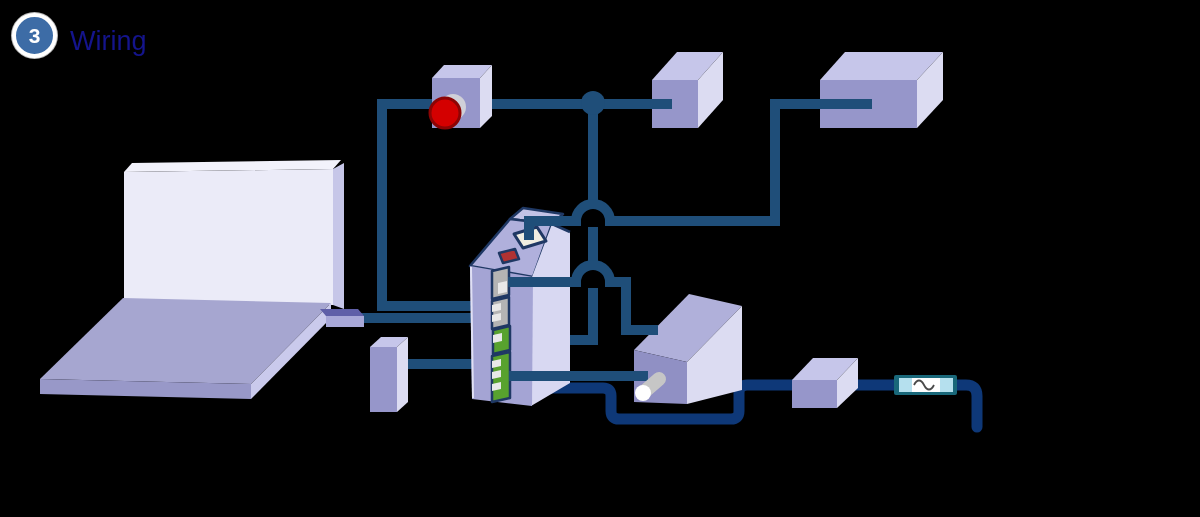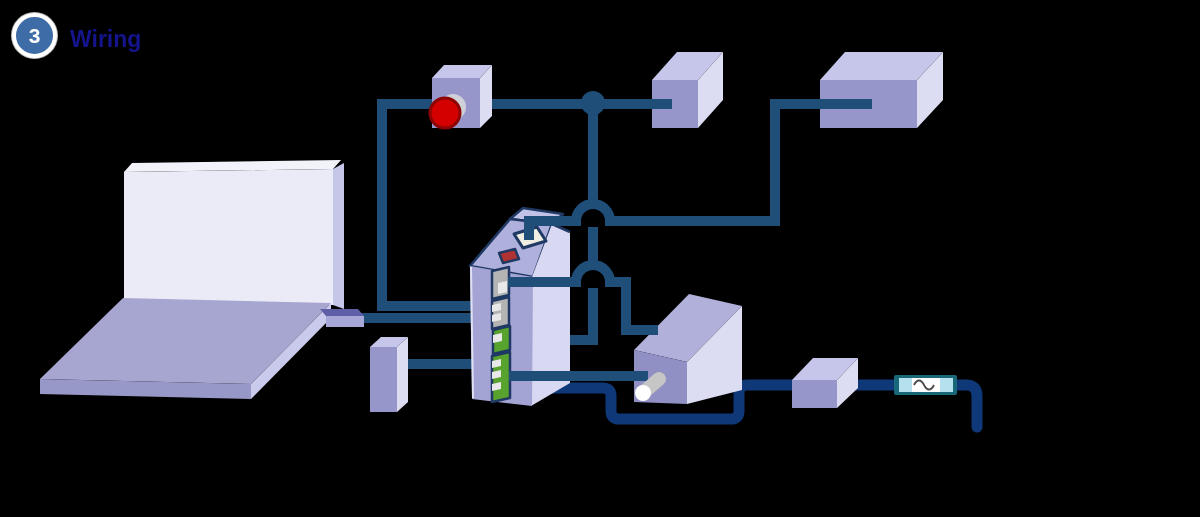--- a/index.html
+++ b/index.html
@@ -20,21 +20,21 @@
     background:var(--badge-bg);
     border:4px solid #fff;
     box-shadow:0 0 0 1px #bbb;
     color:var(--badge-text);
     font-weight:bold;font-size:21px;
     display:flex;align-items:center;justify-content:center;
   }
   .title{
     position:absolute;left:70px;top:26px;
     color:var(--title);
-    font-weight:bold;font-size:23px;
+    font-weight:normal;font-size:27px;
     letter-spacing:0px;
   }
   svg{position:absolute;left:0;top:0;}
   .wire{stroke:var(--wire);stroke-width:10;fill:none;}
   .wire-power{stroke:var(--power-wire);stroke-width:11;fill:none;}
   .dome{fill:var(--background);stroke:none;}
   .box-front{fill:var(--box-front);}
   .box-top{fill:var(--box-top);}
   .box-side{fill:var(--box-side);}
   .outline{stroke:var(--outline);stroke-width:2.5;stroke-linejoin:round;}

